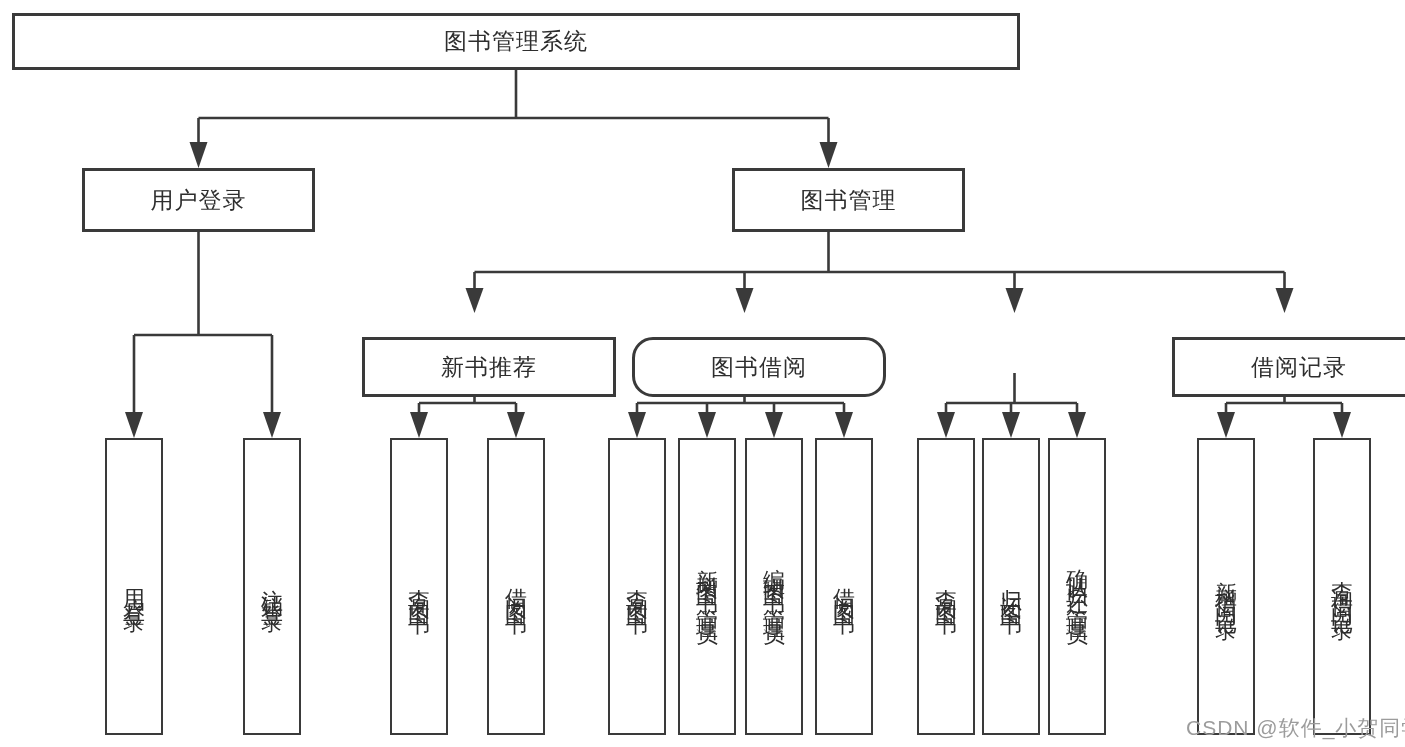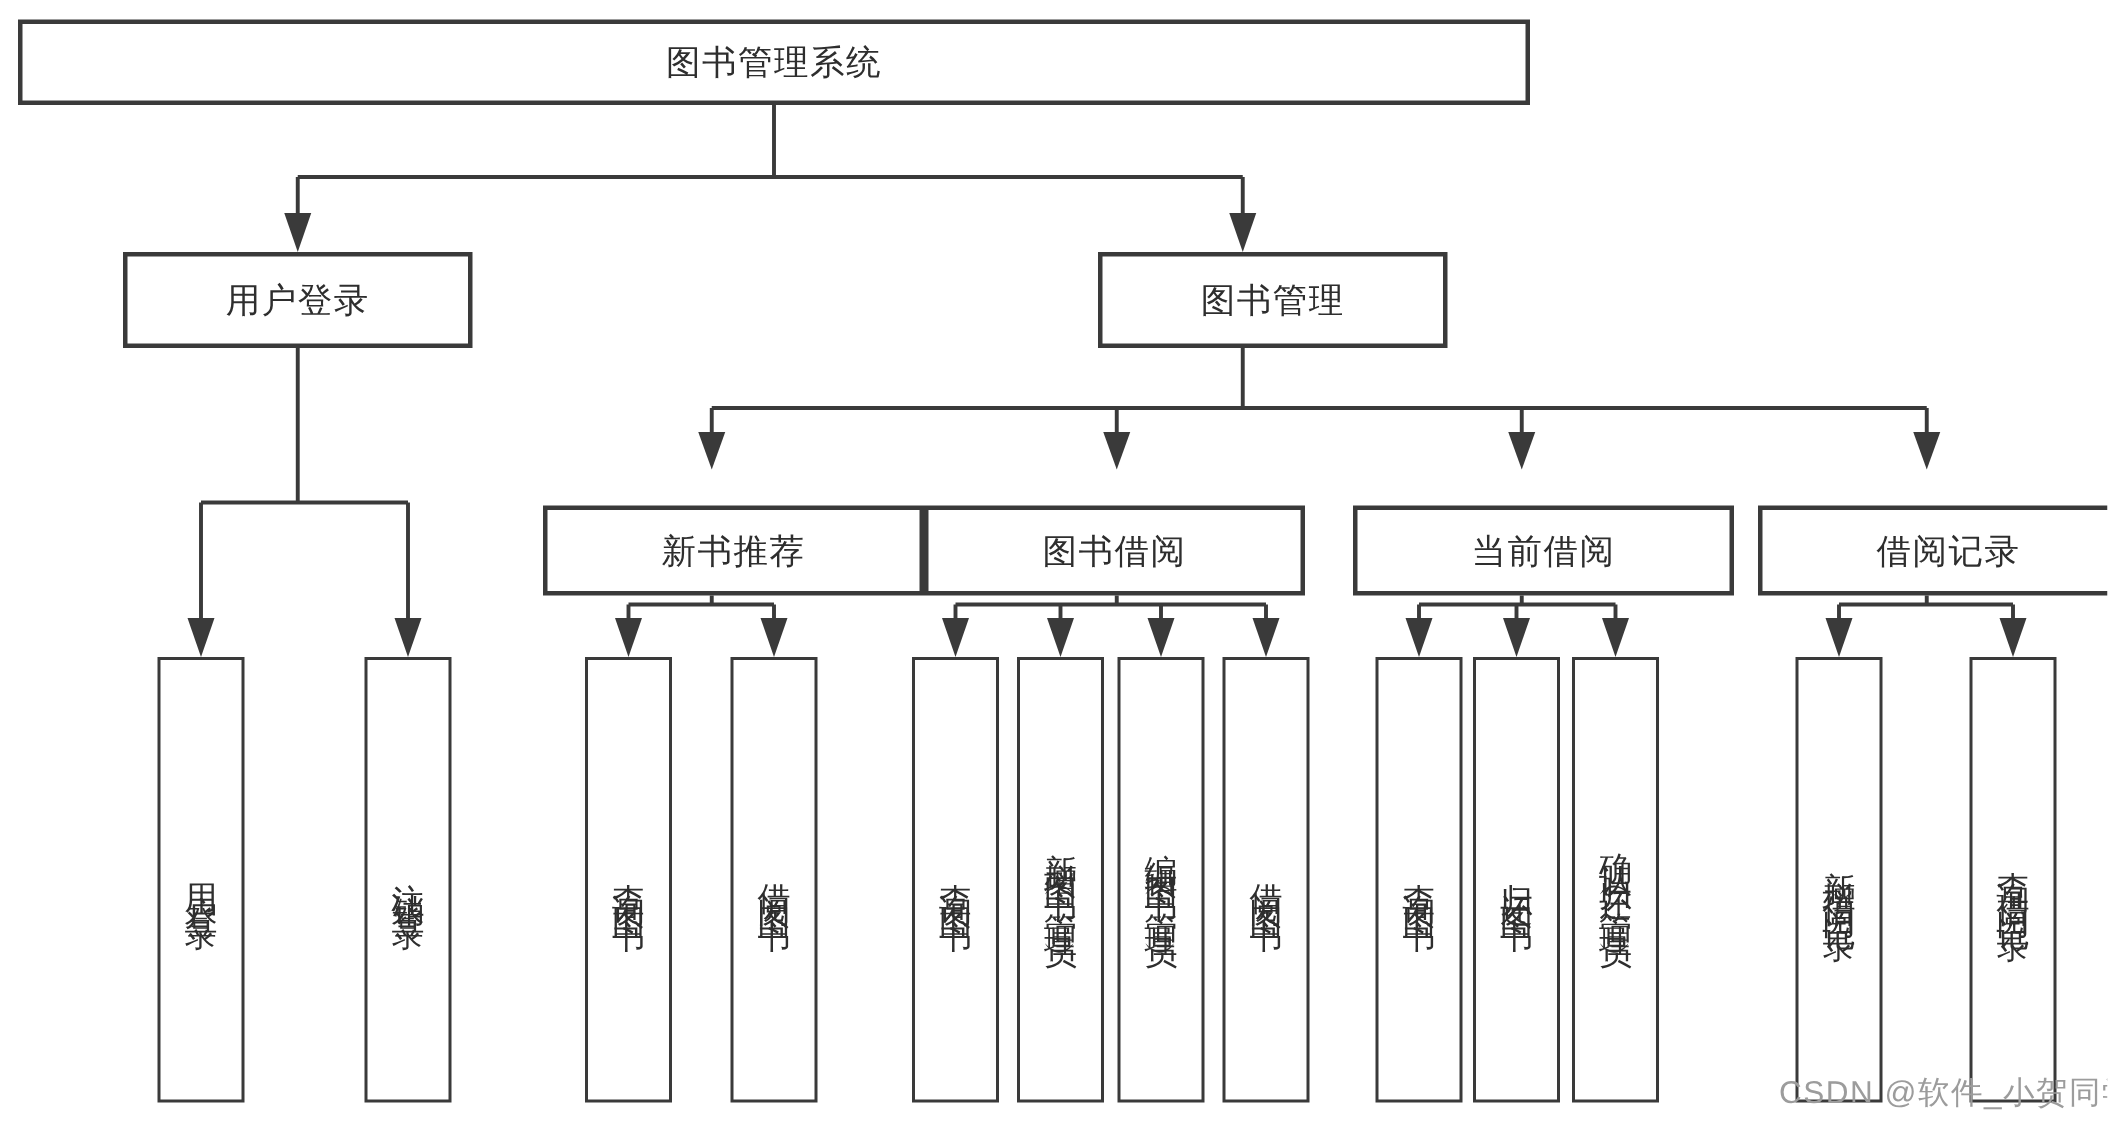--- a/index.html
+++ b/index.html
@@ -78,22 +78,21 @@
     <polygon points="1217,412 1235,412 1226,438"></polygon>
     <polygon points="1333,412 1351,412 1342,438"></polygon>
   </svg>
 
   <div class="node root">图书管理系统</div>
 
   <div class="node lvl2" style="left:82px;">用户登录</div>
   <div class="node lvl2" style="left:732px;">图书管理</div>
 
   <div class="node lvl3" style="left:362px;">新书推荐</div>
-  <div class="node lvl3" style="left:616px;">图书借阅</div>
-  <div class="node lvl3" style="left:902px;">当前借阅</div>
+  <div class="node lvl3" style="left:632px;border-radius:21px;">图书借阅</div>
   <div class="node lvl3" style="left:1172px;">借阅记录</div>
 
   <div class="node vnode" style="left:105px;">
     <span class="vtext">用户登录</span>
   </div>
   <div class="node vnode" style="left:243px;">
     <span class="vtext">注销登录</span>
   </div>
 
   <div class="node vnode" style="left:390px;">

